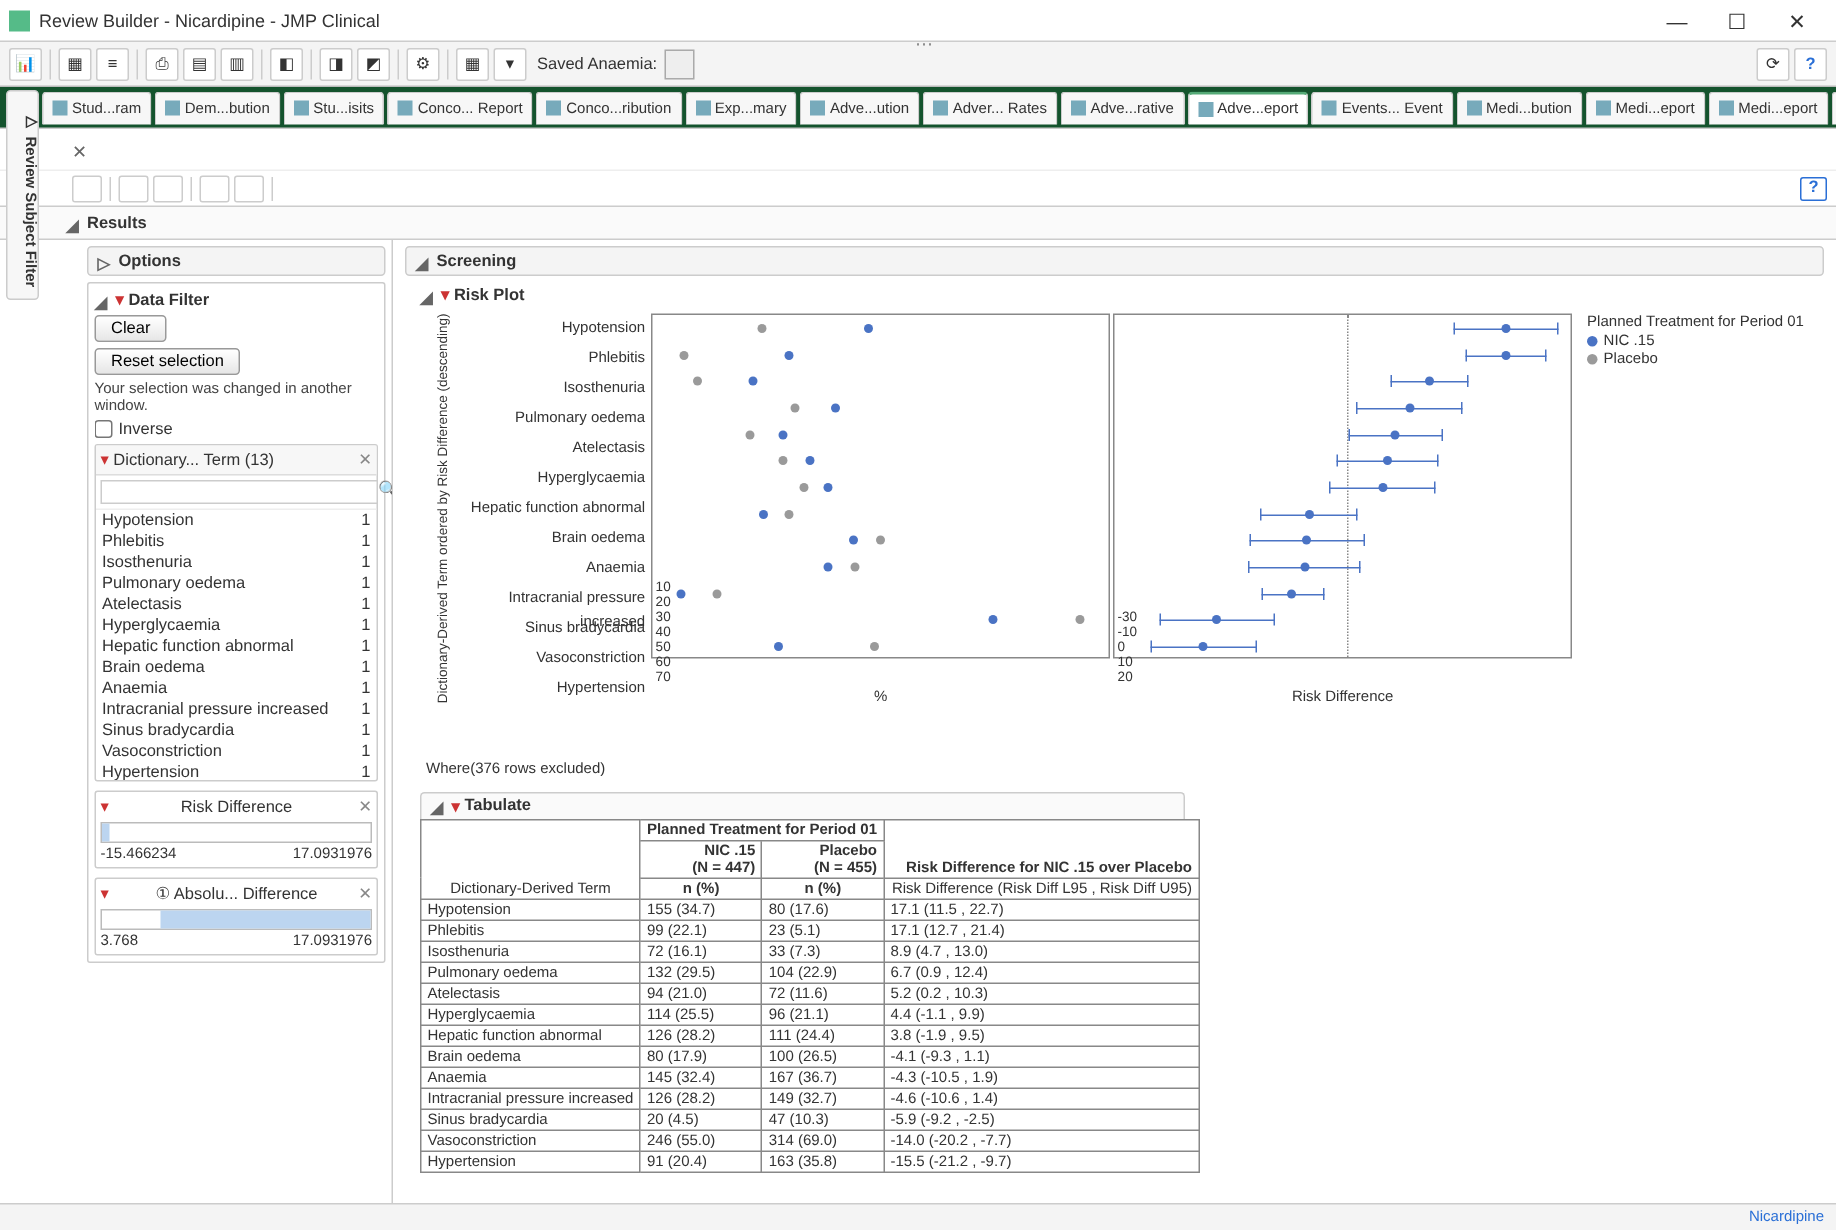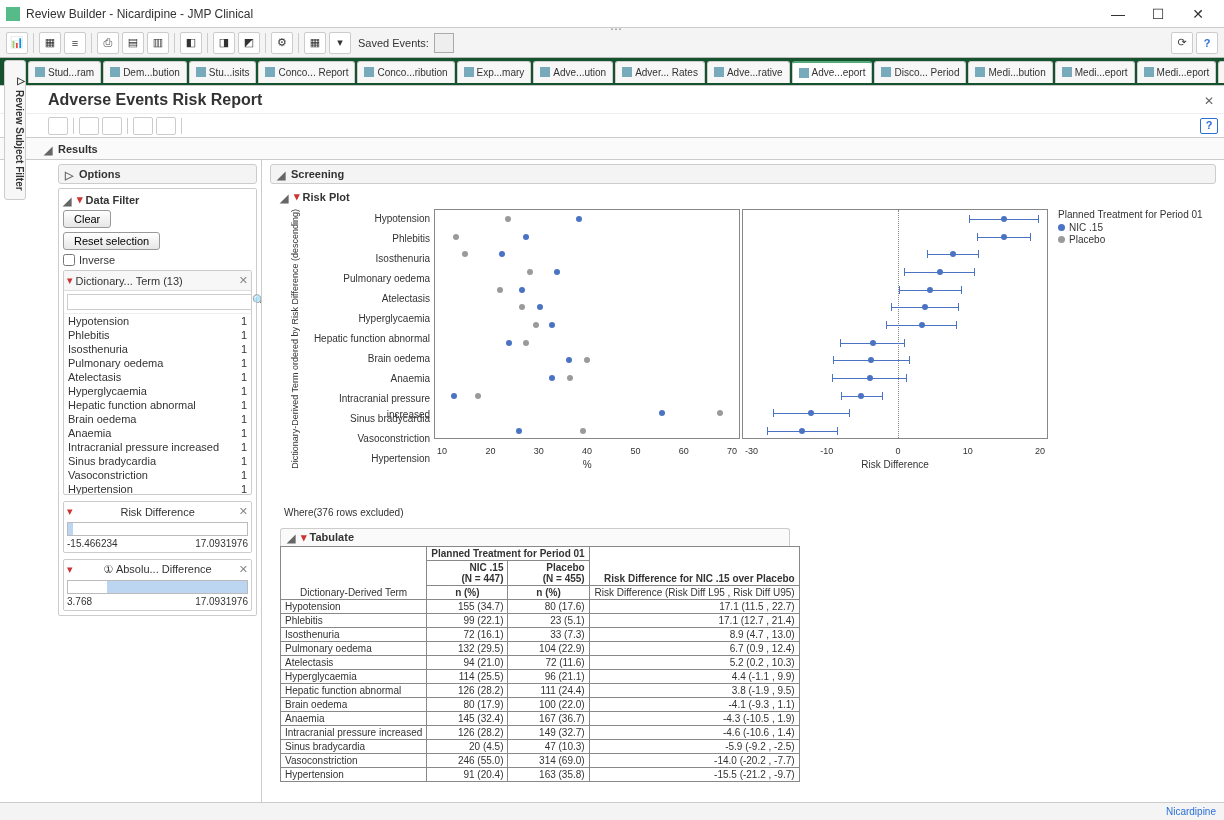--- a/index.html
+++ b/index.html
@@ -63,40 +63,40 @@
 .subhead { display: flex; align-items: center; font-weight: bold; padding: 2px 0 2px 10px; }
 .red-tri { color: #c33; }
 .chart-wrap { display: flex; margin: 4px 0 4px 14px; }
 .ylab { width: 22px; display: flex; align-items: center; justify-content: center; }
 .ylab span { writing-mode: vertical-rl; transform: rotate(180deg); font-size: 9px; text-align: center; }
 .cat-col { width: 130px; display: flex; flex-direction: column; justify-content: space-around; text-align: right; padding-right: 4px; }
 .cat-col div { height: 16px; font-size: 10px; line-height: 16px; }
 .plot { border: 1px solid #888; position: relative; background: #fff; }
 .plot.p1 { width: 310px; height: 230px; }
 .plot.p2 { width: 310px; height: 230px; margin-left: 2px; }
-.plot .xaxis { position: absolute; left: 0; right: 0; bottom: -18px; display: flex; justify-content: space-between; font-size: 9px; padding: 0 2px; }
+.plot .xaxis { position: absolute; left: 0; right: 0; bottom: -18px; display: flex; justify-content: space-between; font-size: 9px; padding: 0 2px; flex-direction: column; }
 .plot .xlabel { position: absolute; left: 0; right: 0; bottom: -32px; text-align: center; font-size: 10px; }
 .plot .zero-line { position: absolute; top: 0; bottom: 0; border-left: 1px dotted #888; }
 .legend { width: 170px; padding-left: 10px; font-size: 10px; }
 .legend .lh { font-weight: normal; margin-bottom: 2px; }
 .legend .li { display: flex; align-items: center; gap: 4px; margin: 1px 0; }
 .dot { width: 7px; height: 7px; border-radius: 50%; display: inline-block; }
 .dot.blue { background: #4a73c4; }
 .dot.grey { background: #9a9a9a; }
 .errbar { position: absolute; height: 1px; background: #4a73c4; }
 .errbar::before, .errbar::after { content: ""; position: absolute; width: 1px; height: 8px; background: #4a73c4; top: -4px; }
 .errbar::before { left: 0; }
 .errbar::after { right: 0; }
 .pt { position: absolute; width: 6px; height: 6px; border-radius: 50%; transform: translate(-3px,-3px); }
 .footnotes { font-size: 10px; margin: 38px 0 6px 14px; color: #333; }
 .tab-section { margin: 4px 0 4px 10px; display: inline-block; }
 .tabulate-head { border: 1px solid #ccc; border-bottom: none; padding: 2px 6px; font-weight: bold; display: flex; align-items: center; border-radius: 3px 3px 0 0; background: #fafafa; width: 510px; }
 table.tabulate { border-collapse: collapse; font-size: 10px; }
 table.tabulate th, table.tabulate td { border: 1px solid #888; padding: 1px 4px; }
-table.tabulate td.r { text-align: right; }
+table.tabulate td.r { }
 table.tabulate th { background: #fff; font-weight: normal; }
 .statusbar { position: absolute; left: 0; right: 0; bottom: 0; height: 18px; border-top: 1px solid #ccc; background: #f4f4f4; display: flex; align-items: center; padding: 0 8px; }
 .statusbar .stxt { margin-left: auto; color: #2a6fd6; font-size: 10px; }
 </style>
 </head>
 <body>
 
 <div class="titlebar">
   <div class="app-icon"></div>
   <div class="title">Review Builder - Nicardipine - JMP Clinical</div>
@@ -124,21 +124,21 @@
   <div class="sep"></div>
   <div class="tb-btn">◧</div>
   <div class="sep"></div>
   <div class="tb-btn">◨</div>
   <div class="tb-btn">◩</div>
   <div class="sep"></div>
   <div class="tb-btn">⚙</div>
   <div class="sep"></div>
   <div class="tb-btn">▦</div>
   <div class="tb-btn">▾</div>
-  <span class="filters-label">Saved Events:</span>
+  <span class="filters-label">Saved Anaemia:</span>
   <div class="filters-dd"></div>
   <div class="spacer"></div>
   <div class="tb-btn">⟳</div>
   <div class="tb-btn" style="color:#2a6fd6;font-weight:bold;">?</div>
 </div>
 
 <div class="tabstrip" id="tabstrip">
     <div class="tab">
       <span class="tab-ico"></span>
       <span>Stud...ram</span>
@@ -174,41 +174,40 @@
     <div class="tab">
       <span class="tab-ico"></span>
       <span>Adve...rative</span>
     </div>
     <div class="tab active">
       <span class="tab-ico"></span>
       <span>Adve...eport</span>
     </div>
     <div class="tab">
       <span class="tab-ico"></span>
-      <span>Disco... Period</span>
+      <span>Events... Event</span>
     </div>
     <div class="tab">
       <span class="tab-ico"></span>
       <span>Medi...bution</span>
     </div>
     <div class="tab">
       <span class="tab-ico"></span>
       <span>Medi...eport</span>
     </div>
     <div class="tab">
       <span class="tab-ico"></span>
       <span>Medi...eport</span>
     </div>
     <div class="tab">
       <span class="tab-ico"></span>
     </div>
   </div>
 
 <div class="report-header">
-  <h1>Adverse Events Risk Report</h1>
   <div class="close-x">✕</div>
 </div>
 
 <div class="sub-toolbar">
   <div class="tb-btn"></div>
   <div class="sep"></div>
   <div class="tb-btn"></div>
   <div class="tb-btn"></div>
   <div class="sep"></div>
   <div class="tb-btn"></div>
@@ -239,20 +238,21 @@
         <span class="disclosure">◢</span>
         <span class="red-tri">▾</span>&nbsp;
         <span>Data Filter</span>
       </div>
       <div class="btn-row">
         <button class="btn">Clear</button>
       </div>
       <div class="btn-row">
         <button class="btn">Reset selection</button>
       </div>
+      <div class="note">Your selection was changed in another window.</div>
       <label class="chk">
         <input type="checkbox" style="">
         <span>Inverse</span>
       </label>
 
       <div class="term-box">
         <div class="th">
           <span class="red-tri">▾</span>
           <span>Dictionary... Term (13)</span>
           <span class="close">✕</span>
@@ -534,21 +534,21 @@
             </tr>
             <tr>
               <td>Hepatic function abnormal</td>
               <td class="r">126 (28.2)</td>
               <td class="r">111 (24.4)</td>
               <td class="r">3.8 (-1.9 , 9.5)</td>
             </tr>
             <tr>
               <td>Brain oedema</td>
               <td class="r">80 (17.9)</td>
-              <td class="r">100 (22.0)</td>
+              <td class="r">100 (26.5)</td>
               <td class="r">-4.1 (-9.3 , 1.1)</td>
             </tr>
             <tr>
               <td>Anaemia</td>
               <td class="r">145 (32.4)</td>
               <td class="r">167 (36.7)</td>
               <td class="r">-4.3 (-10.5 , 1.9)</td>
             </tr>
             <tr>
               <td>Intracranial pressure increased</td>

